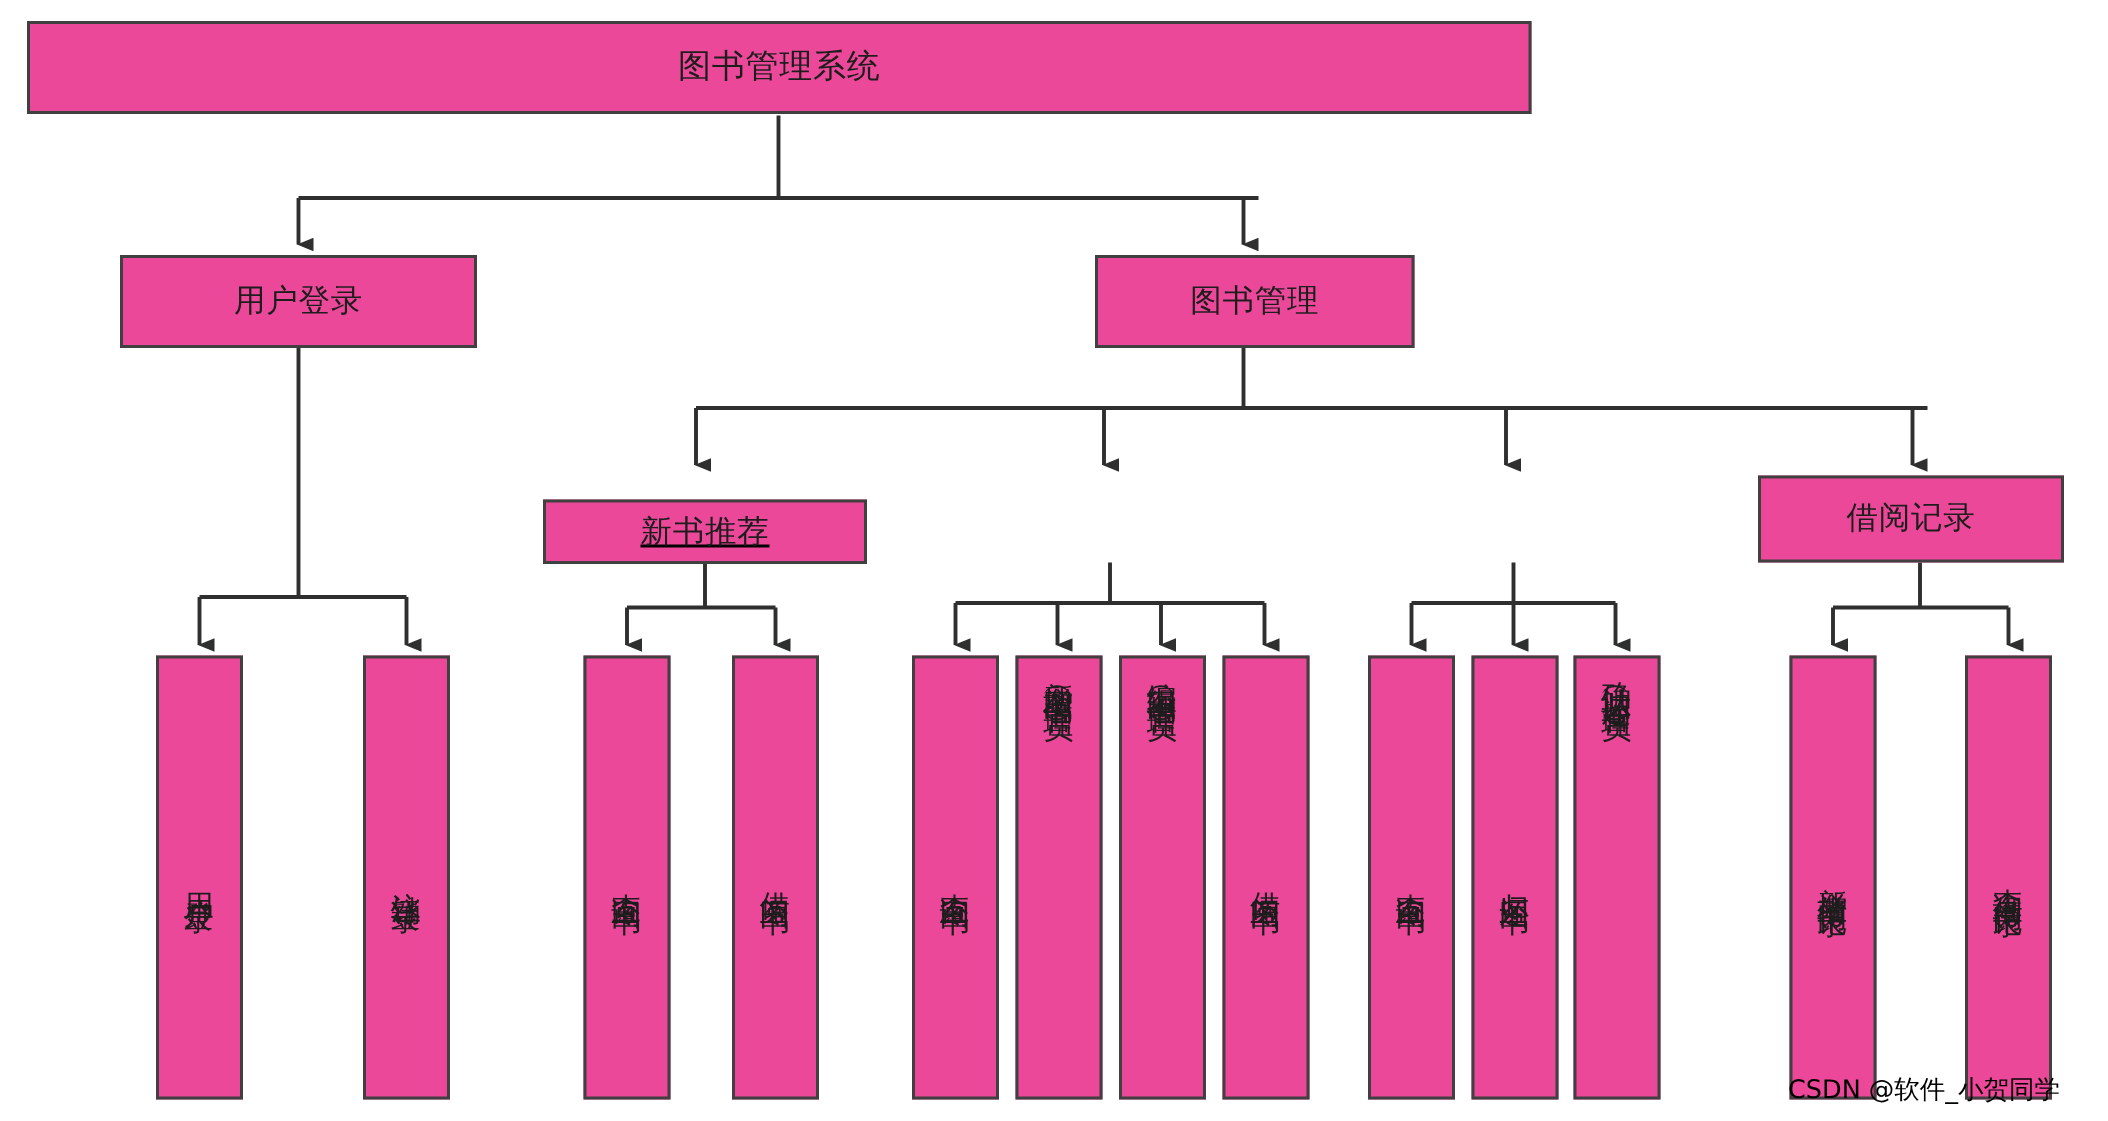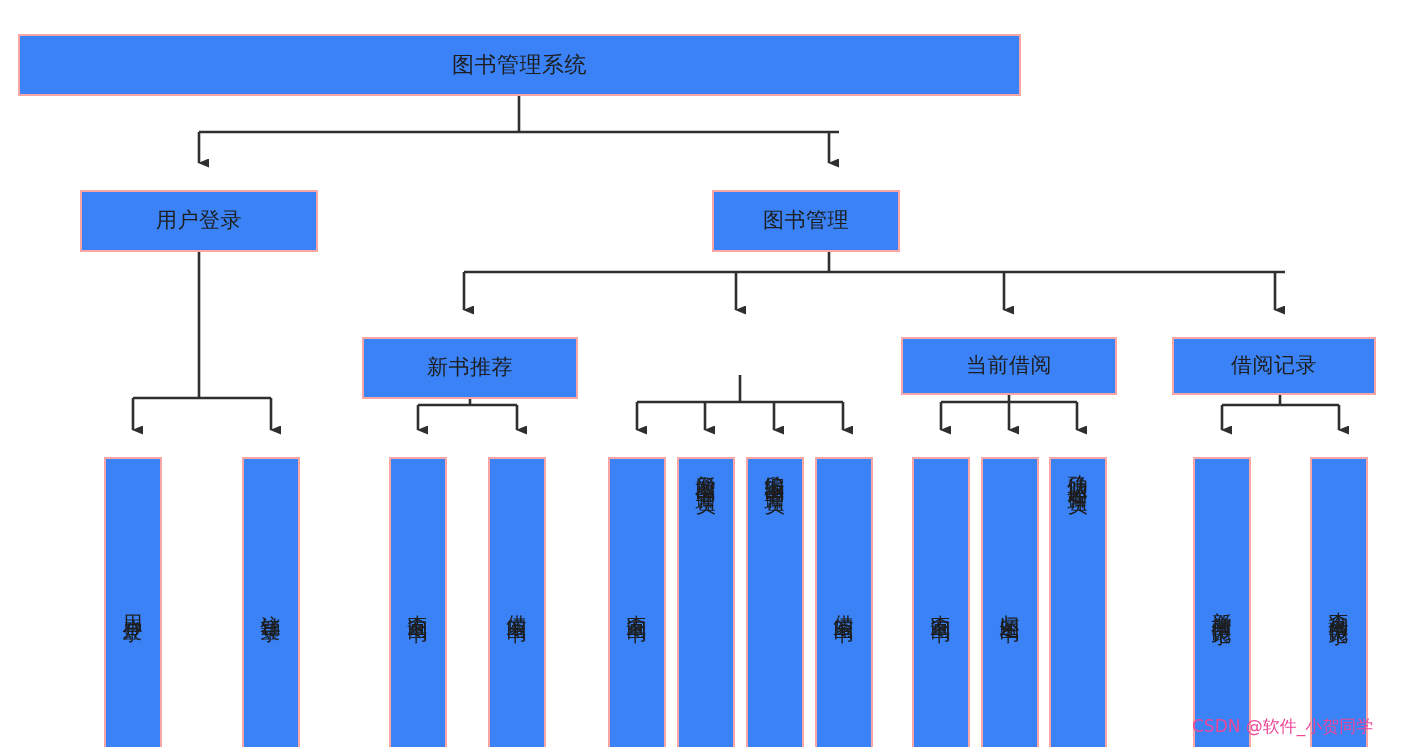--- a/index.html
+++ b/index.html
@@ -22,27 +22,26 @@
     position: absolute;
     left: 0;
     top: 0;
     width: 1405px;
     height: 747px;
     pointer-events: none;
   }
   .node {
     position: absolute;
     box-sizing: border-box;
-    background: #3b82f6;
-    border: 2px solid #fca5a5;
+    background: #ec4899;
+    border: 2px solid #404040;
     display: flex;
     align-items: center;
     justify-content: center;
     overflow: hidden;
-    margin-top: 20px;
   }
   .node-label {
     color: #1d1d1d;
     text-align: center;
     line-height: 1.22;
     letter-spacing: 0.5px;
     white-space: nowrap;
   }
   
   .node.horizontal .node-label {
@@ -63,21 +62,21 @@
     font-size: 20px;
     letter-spacing: 3px;
     line-height: 1;
     white-space: nowrap;
   }
   .node.vertical.center-text {
     align-items: center;
   }
   .watermark {
     position: absolute;
-    color: #ec4899;
+    color: #000000;
     font-size: 17px;
     white-space: nowrap;
     font-family: "DejaVu Sans", "Liberation Sans", sans-serif;
   }
 </style>
 </head>
 <body>
 
 <div id="diagram-root">
 
@@ -132,32 +131,29 @@
   </svg>
 
   <div class="node horizontal root" style="left:18px; top:14px; width:1003px; height:62px;">
     <span class="node-label">图书管理系统</span>
   </div>
 
   <div class="node horizontal" style="left:80px; top:170px; width:238px; height:62px;">
     <span class="node-label">用户登录</span>
   </div>
 
-  <div class="node horizontal" style="left:712px; top:170px; width:188px; height:62px;">
+  <div class="node horizontal" style="left:730px; top:170px; width:213px; height:62px;">
     <span class="node-label">图书管理</span>
   </div>
 
-  <div class="node horizontal" style="left:362px; top:317px; width:216px; height:62px;">
+  <div class="node horizontal" style="left:362px; top:333px; width:216px; height:43px;text-decoration:underline;">
     <span class="node-label">新书推荐</span>
   </div>
 
 
-  <div class="node horizontal" style="left:901px; top:317px; width:216px; height:58px;">
-    <span class="node-label">当前借阅</span>
-  </div>
 
   <div class="node horizontal" style="left:1172px; top:317px; width:204px; height:58px;">
     <span class="node-label">借阅记录</span>
   </div>
 
   <div class="node vertical center-text" style="left:104px; top:437px; width:58px; height:296px;">
     <span class="node-label">用户登录</span>
   </div>
 
   <div class="node vertical center-text" style="left:242px; top:437px; width:58px; height:296px;">

